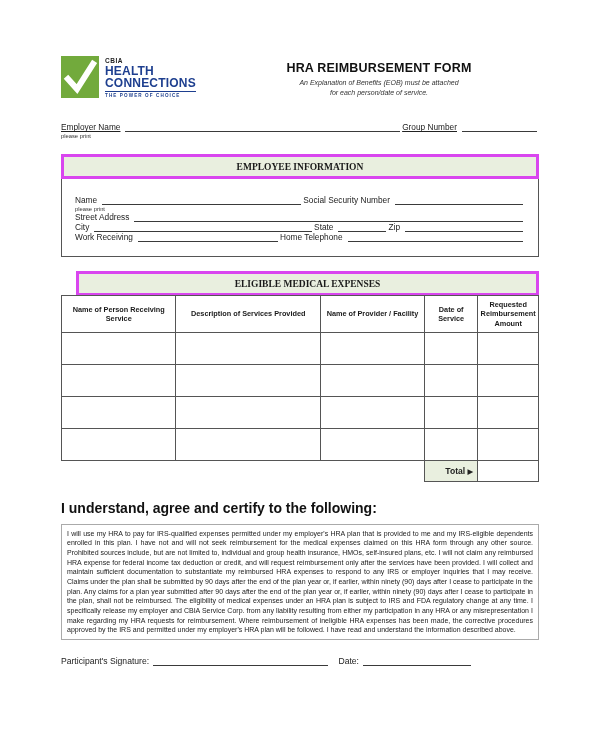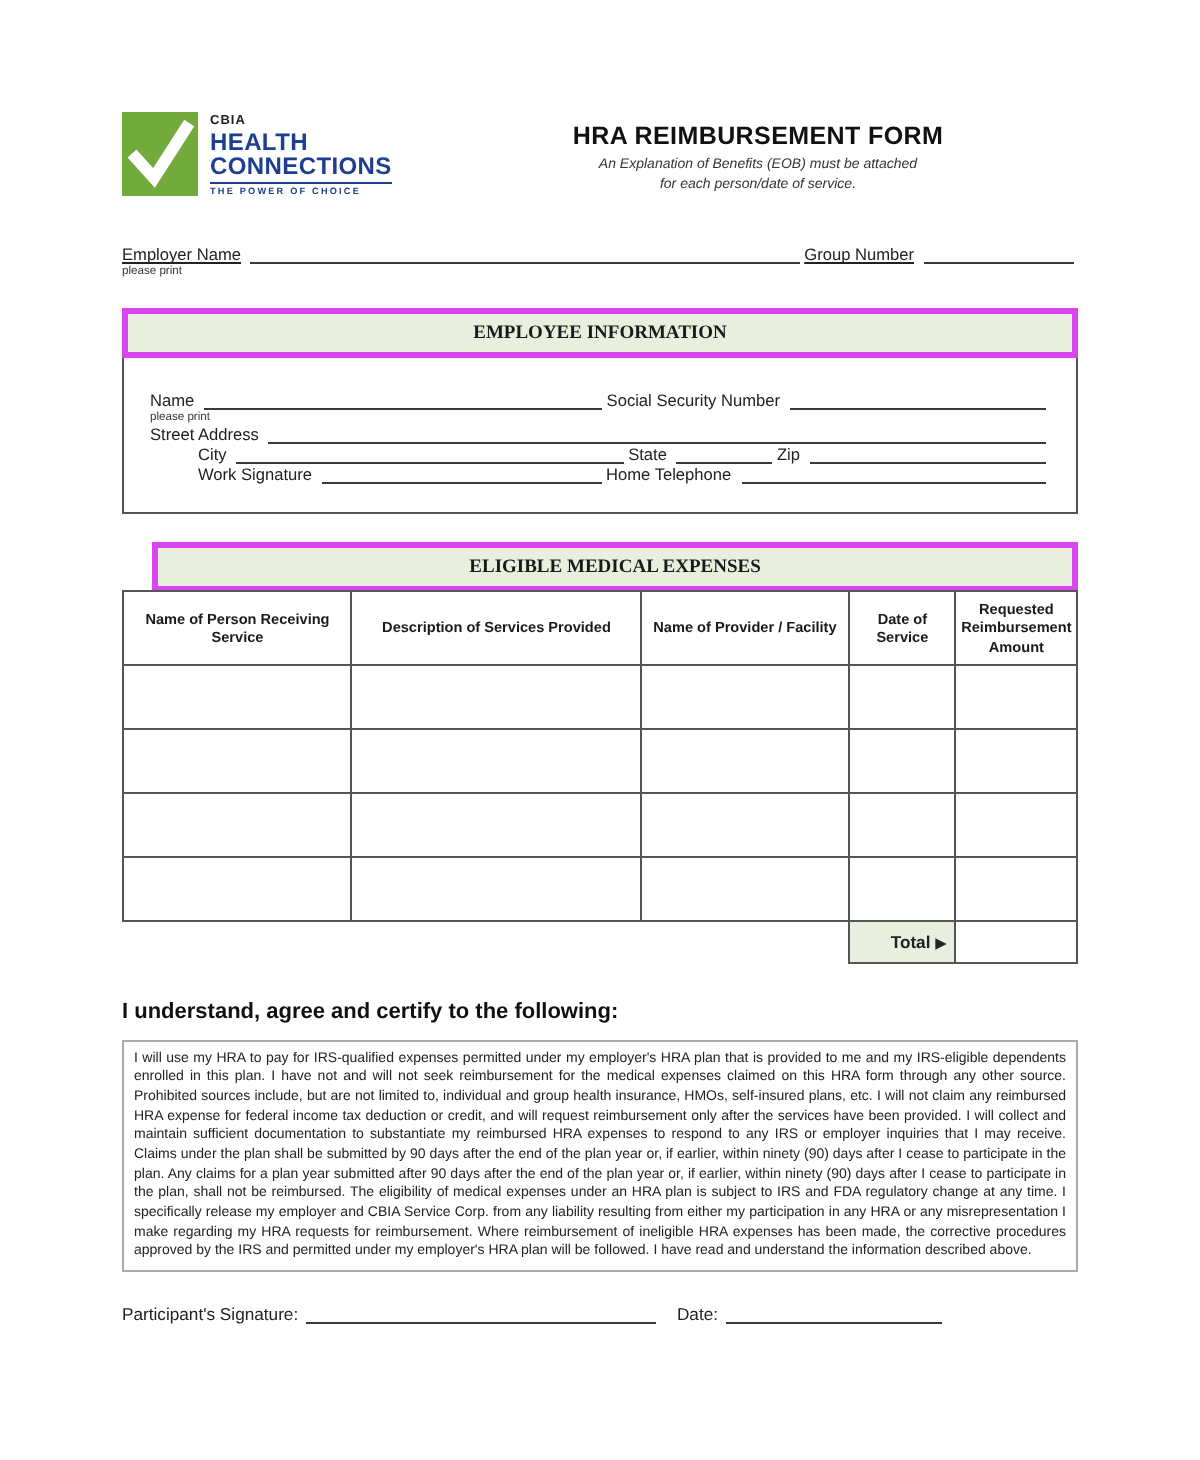--- a/index.html
+++ b/index.html
@@ -29,38 +29,38 @@
   .w128{flex:0 0 128px;} .w140{flex:0 0 140px;} .w118{flex:0 0 118px;}
   .tiny{font-size:5.8px;color:#333;margin-top:1px;}
 
   .employer-row{margin-top:24px;text-decoration:underline;}
 
   
   .section-bar{margin-top:15px;border:3px solid #d946ef;background:var(--section-header-bg,#e9efdf);
     text-align:center;font-weight:bold;font-size:9.5px;color:#1a1a1a;padding:5px 0 4px;font-family:Liberation Serif, serif;}
   .info-box{border:1px solid #555;border-top:none;padding:16px 13px 14px 13px;}
   .info-box .frow{margin-top:0;}
-  .gap18{margin-top:18px;} .gap20{margin-top:20px;margin-left:24px;}
+  .gap18{margin-top:18px;} .gap20{margin-top:20px;}
 
   
   .expenses-bar{margin-top:14px;margin-left:15px;}
   table.expenses{width:100%;border-collapse:collapse;table-layout:fixed;margin-top:-1px;}
   table.expenses th,table.expenses td{border:1px solid #555;}
   table.expenses th{font-size:7.3px;font-weight:bold;text-align:center;vertical-align:middle;
     padding:4px 2px;height:26px;line-height:1.25;color:#1a1a1a;}
   table.expenses td.body-cell{height:29px;background:#fff;}
   td.no-border{border:none !important;background:#fff;}
   td.total-cell{background:var(--section-header-bg,#e9efdf);font-weight:bold;font-size:8.6px;
     text-align:right;padding:3px 4px 3px 2px;height:14px;white-space:nowrap;}
   td.total-cell .arrow{font-size:7.5px;}
   td.amount-cell{background:#fff;}
   .col1{width:24%;} .col2{width:30.3%;} .col3{width:21.8%;} .col4{width:11.2%;} .col5{width:12.7%;}
 
   
-  .cert-heading{margin-top:18px;font-size:11px;font-weight:bold;color:#111;}
+  .cert-heading{margin-top:18px;font-size:14px;font-weight:bold;color:#111;}
   .cert-body{margin-top:8px;border:1px solid #aaa;padding:4px 5px;font-size:7px;line-height:1.38;
     text-align:justify;color:#222;}
 
   
   .sig-row{margin-top:16px;font-size:8.6px;width:412px;}
   .sig-row .lbl{padding-right:2px;}
   .sig-gap{flex:0 0 8px;}
 </style>
 </head>
 <body>
@@ -115,21 +115,21 @@
     <div class="frow gap20">
       <span class="lbl">City</span>
       <span class="line"></span>
       <span class="lbl">State</span>
       <span class="line w48"></span>
       <span class="lbl">Zip</span>
       <span class="line w118"></span>
     </div>
 
     <div class="frow gap20">
-      <span class="lbl">Work Signature</span>
+      <span class="lbl">Work Receiving</span>
       <span class="line w140"></span>
       <span class="lbl">Home Telephone</span>
       <span class="line"></span>
     </div>
   </div>
 
   <div class="section-bar expenses-bar">ELIGIBLE MEDICAL EXPENSES</div>
   <table class="expenses">
     <colgroup>
       <col class="col1">

